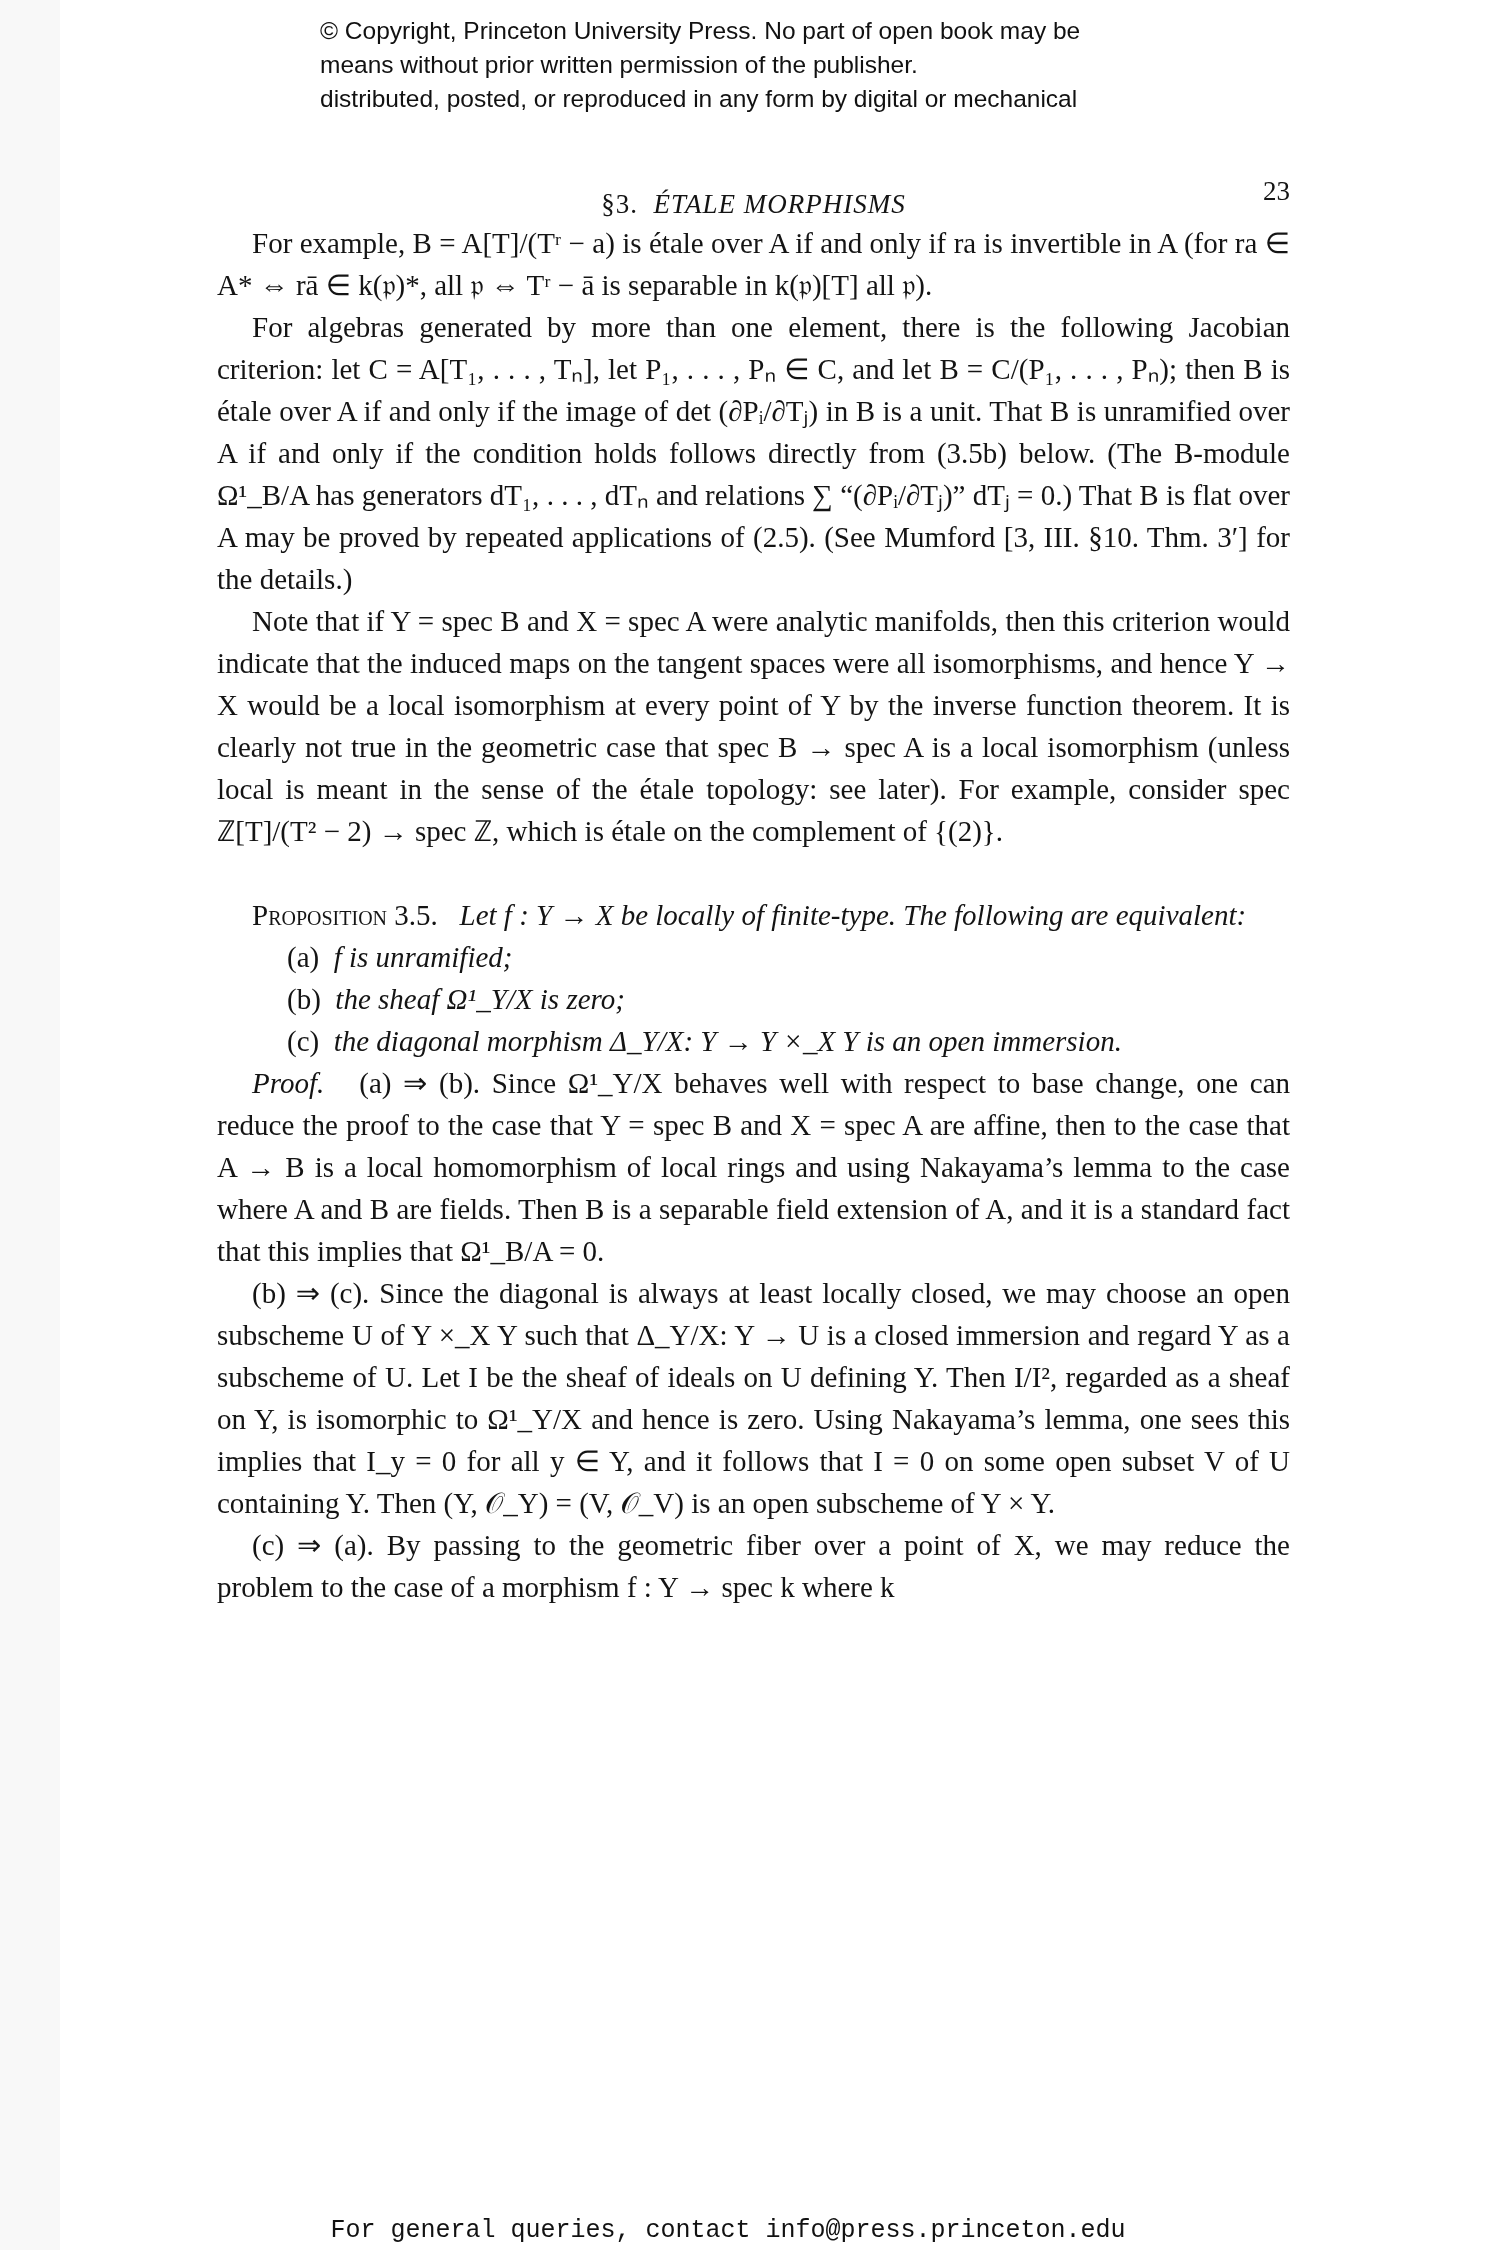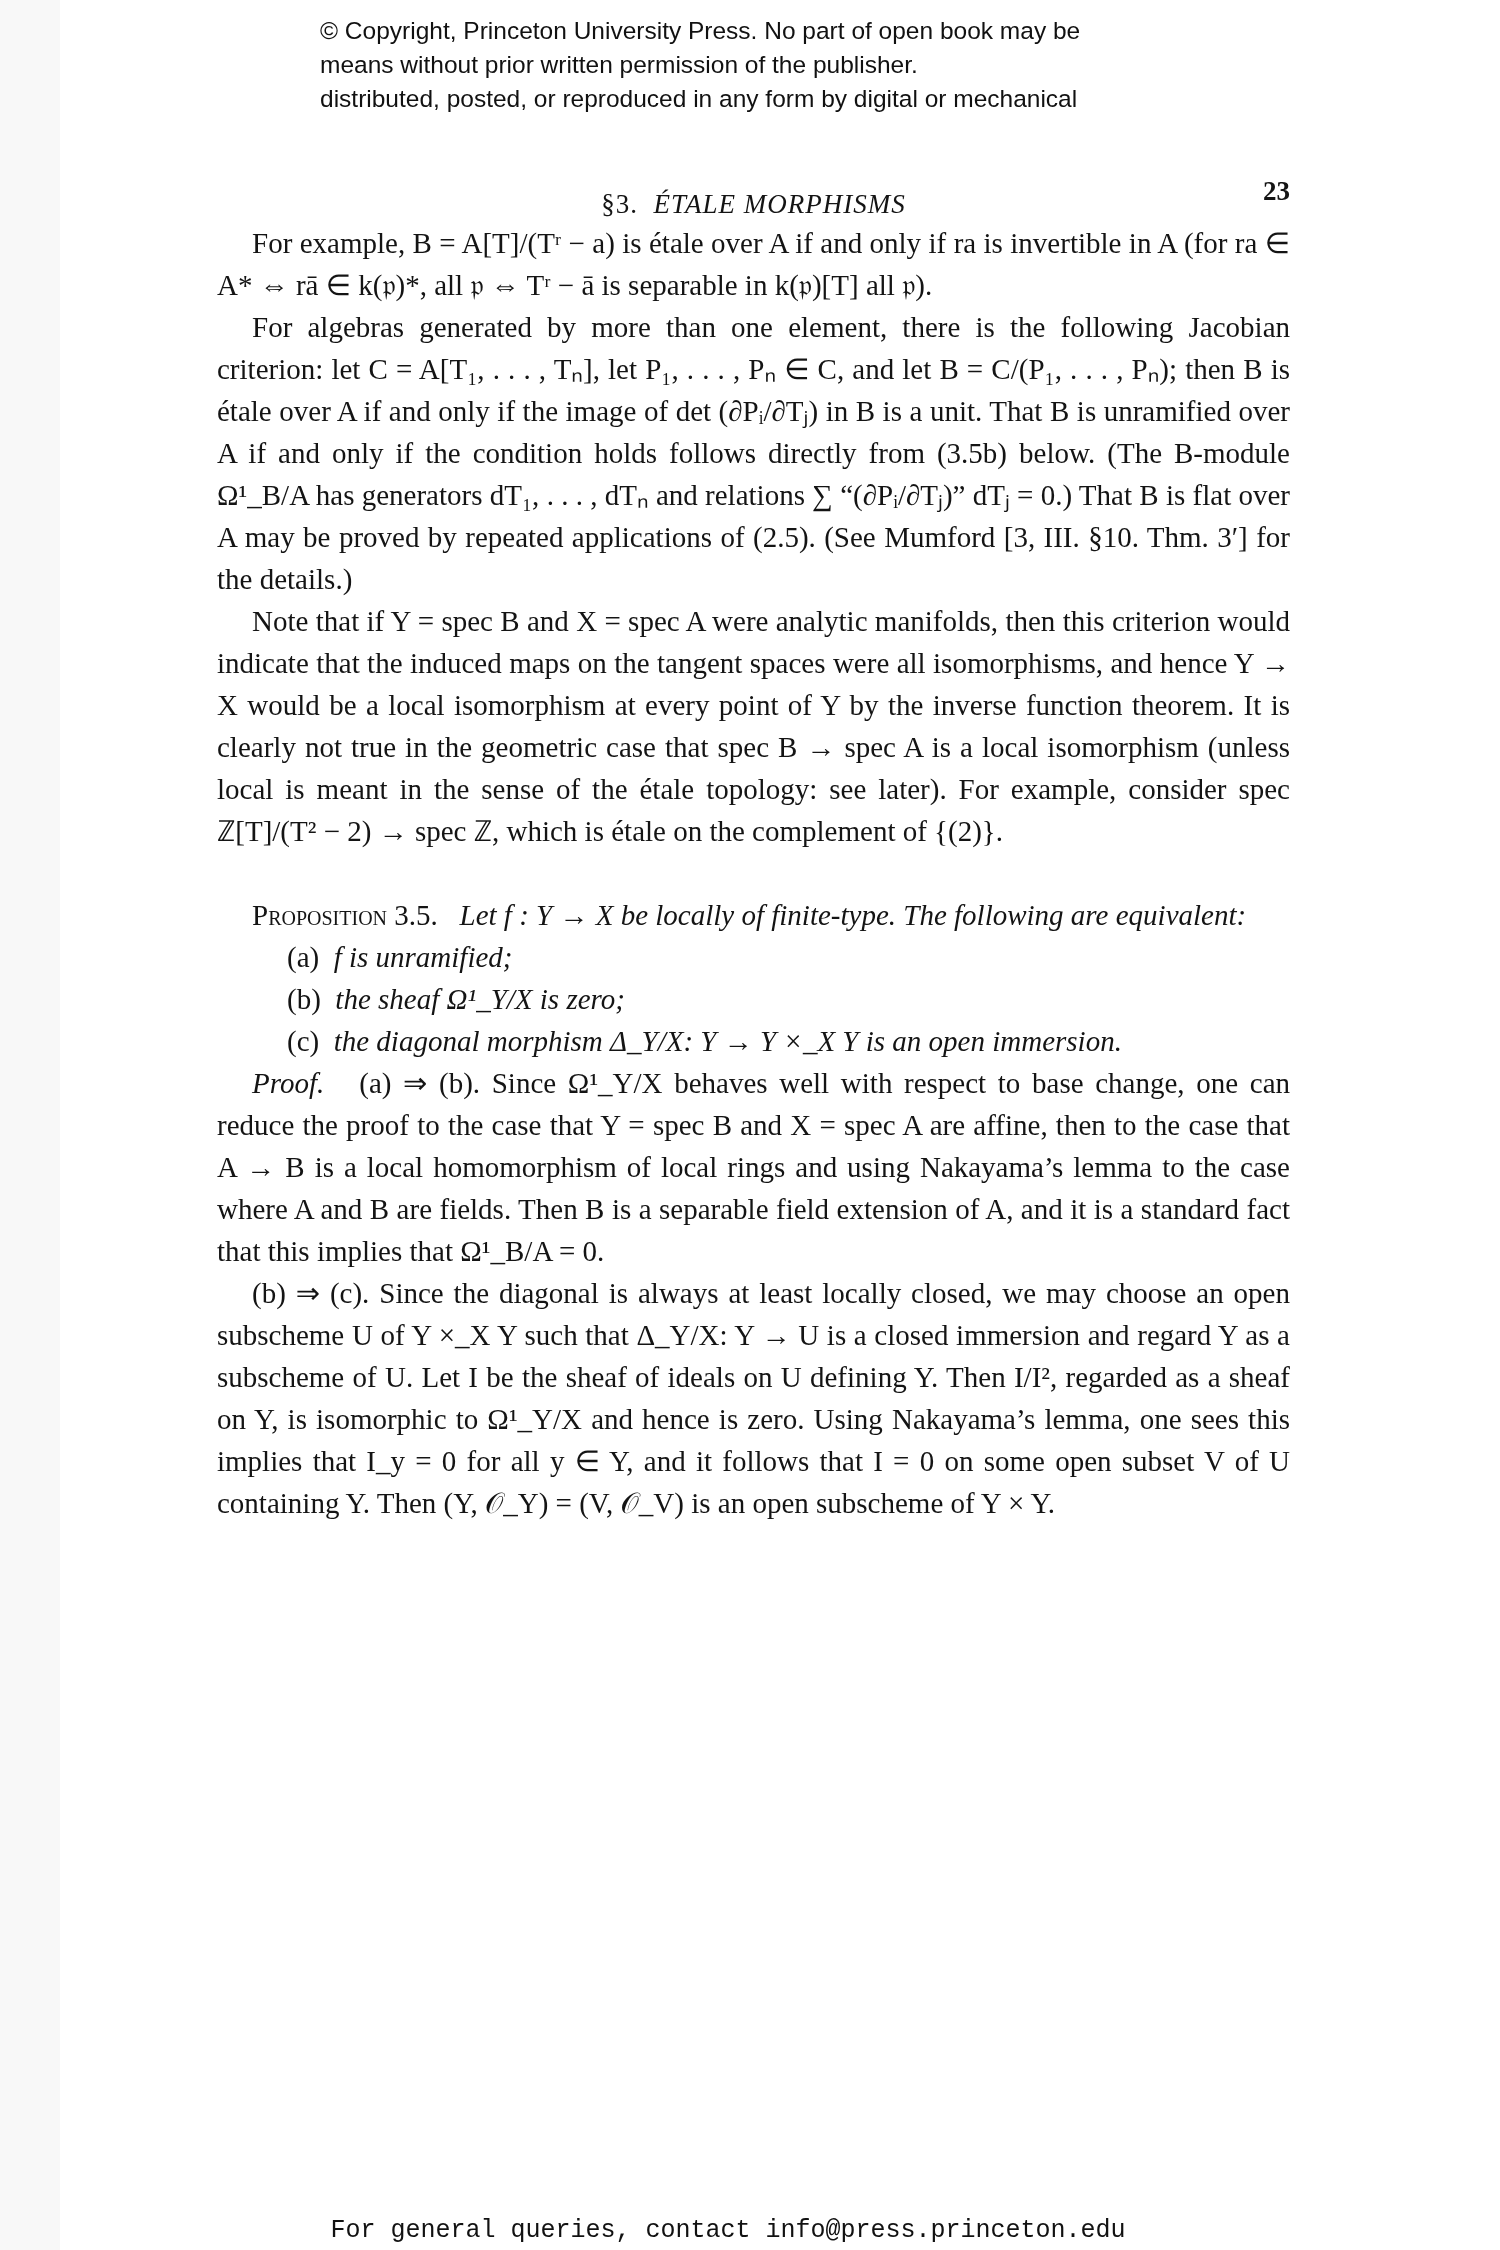--- a/index.html
+++ b/index.html
@@ -13,21 +13,21 @@
     position:absolute; left:320px; top:14px; width:900px;
     font-family:"Liberation Sans", sans-serif; font-size:24.5px; line-height:34px;
     color:#111;
   }
   .running-head {
     position:absolute; left:217px; top:176px; width:1073px; height:40px;
     font-family:"Liberation Serif", serif; font-size:27px;
   }
   .running-head .title { position:absolute; left:0; right:0; text-align:center; font-style:italic; letter-spacing:1px;margin-top:13px; }
   .running-head .title .sec { font-style:normal; }
-  .running-head .pageno { position:absolute; right:0; top:0;font-weight:bold; }
+  .running-head .pageno { position:absolute; right:0; top:0; }
   .body-text {
     position:absolute; left:217px; top:222px; width:1073px;
     font-family:"Liberation Serif", serif; font-size:29px; line-height:42px;
     text-align:justify; color:#141414;
   }
   .body-text p { margin:0; text-indent:35px; }
   .body-text .gap { height:42px; }
   .item { margin:0; padding-left:35px; text-indent:0; font-style:italic; }
   .item .lbl { font-style:normal; }
   .it { font-style:italic; }
@@ -61,15 +61,16 @@
   <p>Note that if Y = spec B and X = spec A were analytic manifolds, then this criterion would indicate that the induced maps on the tangent spaces were all isomorphisms, and hence Y → X would be a local isomorphism at every point of Y by the inverse function theorem. It is clearly not true in the geometric case that spec B → spec A is a local isomorphism (unless local is meant in the sense of the étale topology: see later). For example, consider spec ℤ[T]/(T² − 2) → spec ℤ, which is étale on the complement of {(2)}.</p>
   <div class="gap"></div>
 
   <p><span class="sc">Proposition 3.5.</span>&nbsp;&nbsp;&nbsp;<span class="it">Let f : Y → X be locally of finite-type. The following are equivalent:</span></p>
   <p class="item"><span class="lbl">(a)</span>&nbsp;&nbsp;<span>f is unramified;</span></p>
   <p class="item"><span class="lbl">(b)</span>&nbsp;&nbsp;<span>the sheaf Ω¹_Y/X is zero;</span></p>
   <p class="item"><span class="lbl">(c)</span>&nbsp;&nbsp;<span>the diagonal morphism Δ_Y/X: Y → Y ×_X Y is an open immersion.</span></p>
 
   <p><span class="it">Proof.</span>&nbsp;&nbsp;&nbsp;<span>(a) ⇒ (b). Since Ω¹_Y/X behaves well with respect to base change, one can reduce the proof to the case that Y = spec B and X = spec A are affine, then to the case that A → B is a local homomorphism of local rings and using Nakayama’s lemma to the case where A and B are fields. Then B is a separable field extension of A, and it is a standard fact that this implies that Ω¹_B/A = 0.</span></p>
   <p>(b) ⇒ (c). Since the diagonal is always at least locally closed, we may choose an open subscheme U of Y ×_X Y such that Δ_Y/X: Y → U is a closed immersion and regard Y as a subscheme of U. Let I be the sheaf of ideals on U defining Y. Then I/I², regarded as a sheaf on Y, is isomorphic to Ω¹_Y/X and hence is zero. Using Nakayama’s lemma, one sees this implies that I_y = 0 for all y ∈ Y, and it follows that I = 0 on some open subset V of U containing Y. Then (Y, 𝒪_Y) = (V, 𝒪_V) is an open subscheme of Y × Y.</p>
+  <p>(c) ⇒ (a). By passing to the geometric fiber over a point of X, we may reduce the problem to the case of a morphism f : Y → spec k where k</p>
 </div>
 
 <div class="footer">For general queries, contact info@press.princeton.edu</div>
 
 </body></html>

